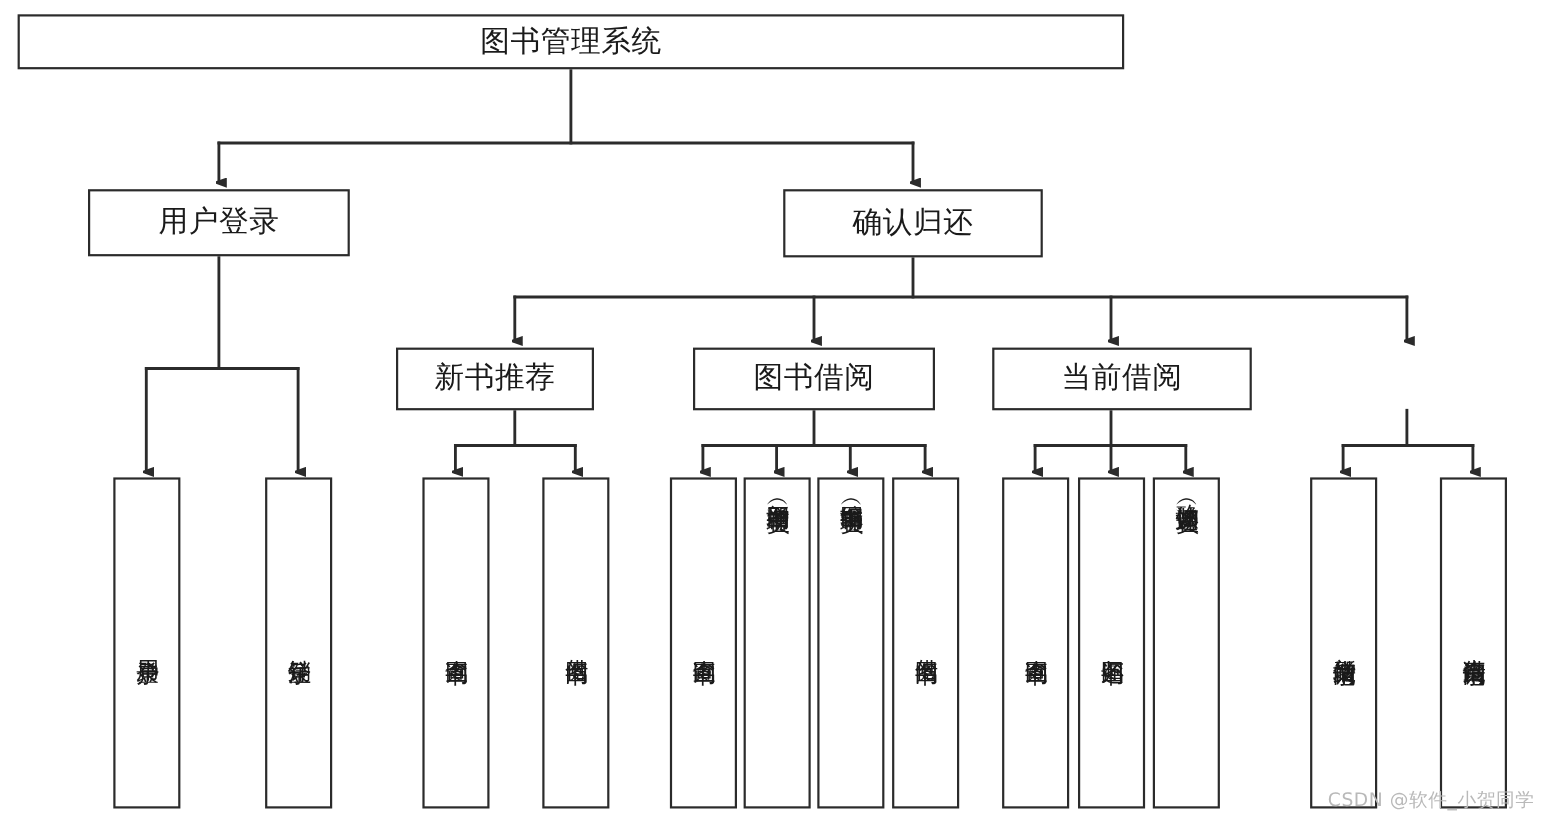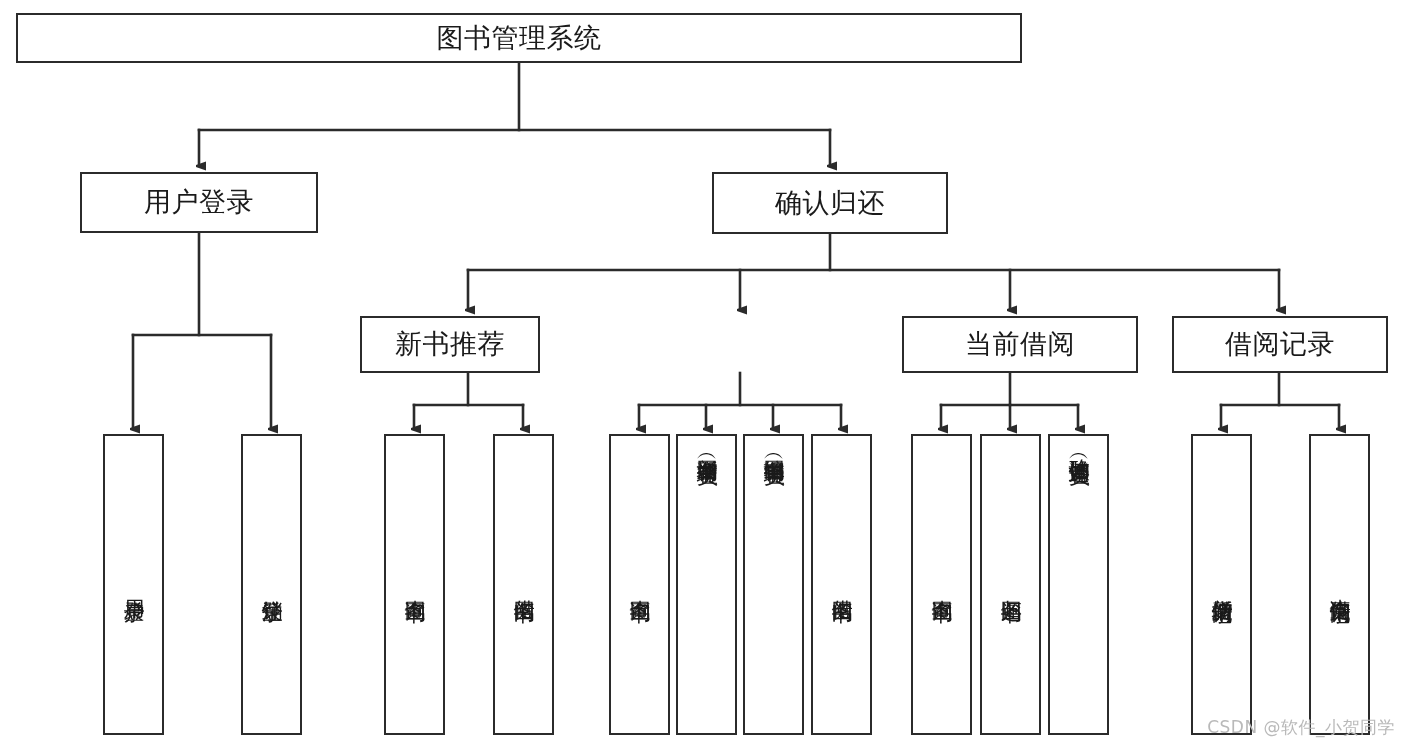--- a/index.html
+++ b/index.html
@@ -135,26 +135,26 @@
   <div class="node horizontal" style="left:80px; top:172px; width:238px; height:61px;">
     <span>用户登录</span>
   </div>
   <div class="node horizontal" style="left:712px; top:172px; width:236px; height:62px;">
     <span>确认归还</span>
   </div>
 
   <div class="node horizontal" style="left:360px; top:316px; width:180px; height:57px;">
     <span>新书推荐</span>
   </div>
+  <div class="node horizontal" style="left:630px; top:316px; width:220px; height:57px;">
+    <span>图书借阅</span>
+  </div>
   <div class="node horizontal" style="left:902px; top:316px; width:236px; height:57px;">
     <span>当前借阅</span>
   </div>
-  <div class="node horizontal" style="left:1172px; top:316px; width:216px; height:57px;">
-    <span>借阅记录</span>
-  </div>
 
   <div class="node vertical midalign" style="left:103px; top:434px; width:61px; height:301px;">
     <span class="vtext">用户登录</span>
   </div>
   <div class="node vertical midalign" style="left:241px; top:434px; width:61px; height:301px;">
     <span class="vtext">注销登录</span>
   </div>
 
   <div class="node vertical midalign" style="left:384px; top:434px; width:61px; height:301px;">
     <span class="vtext">查询图书</span>

